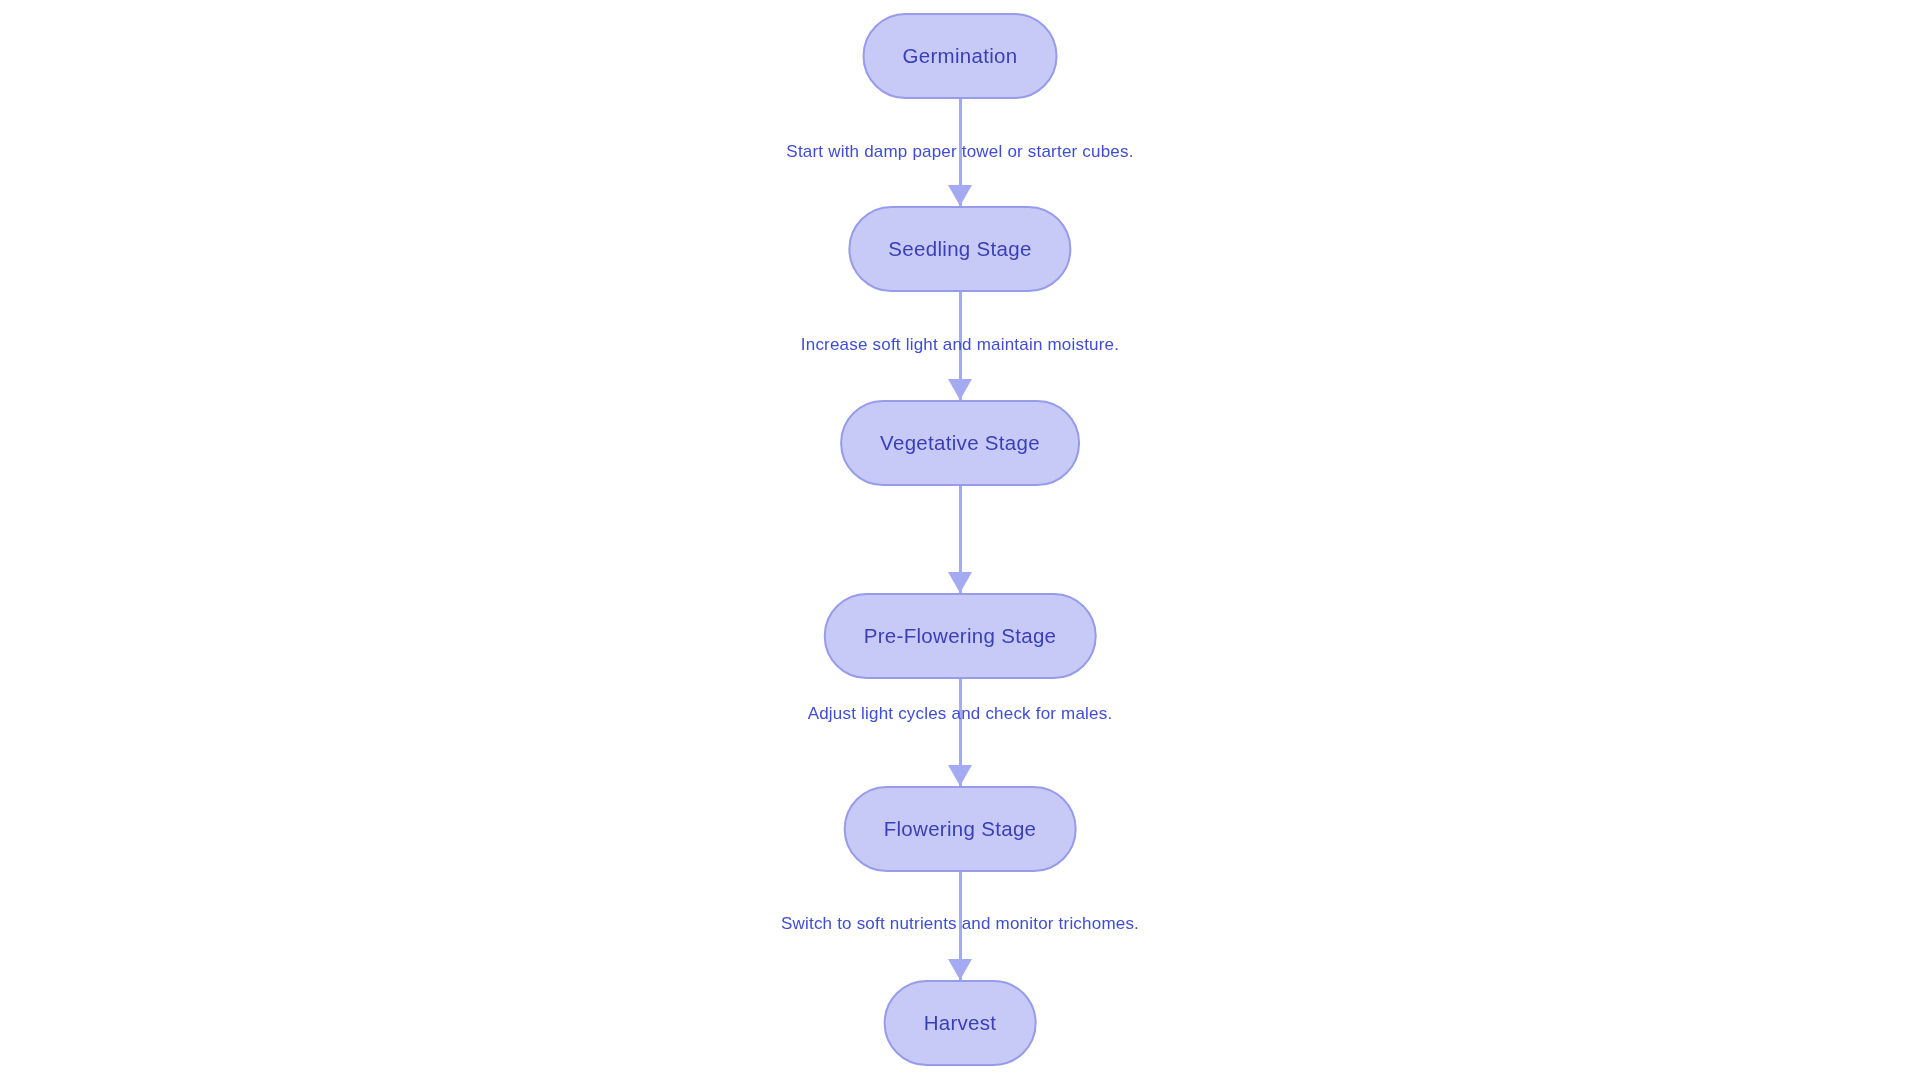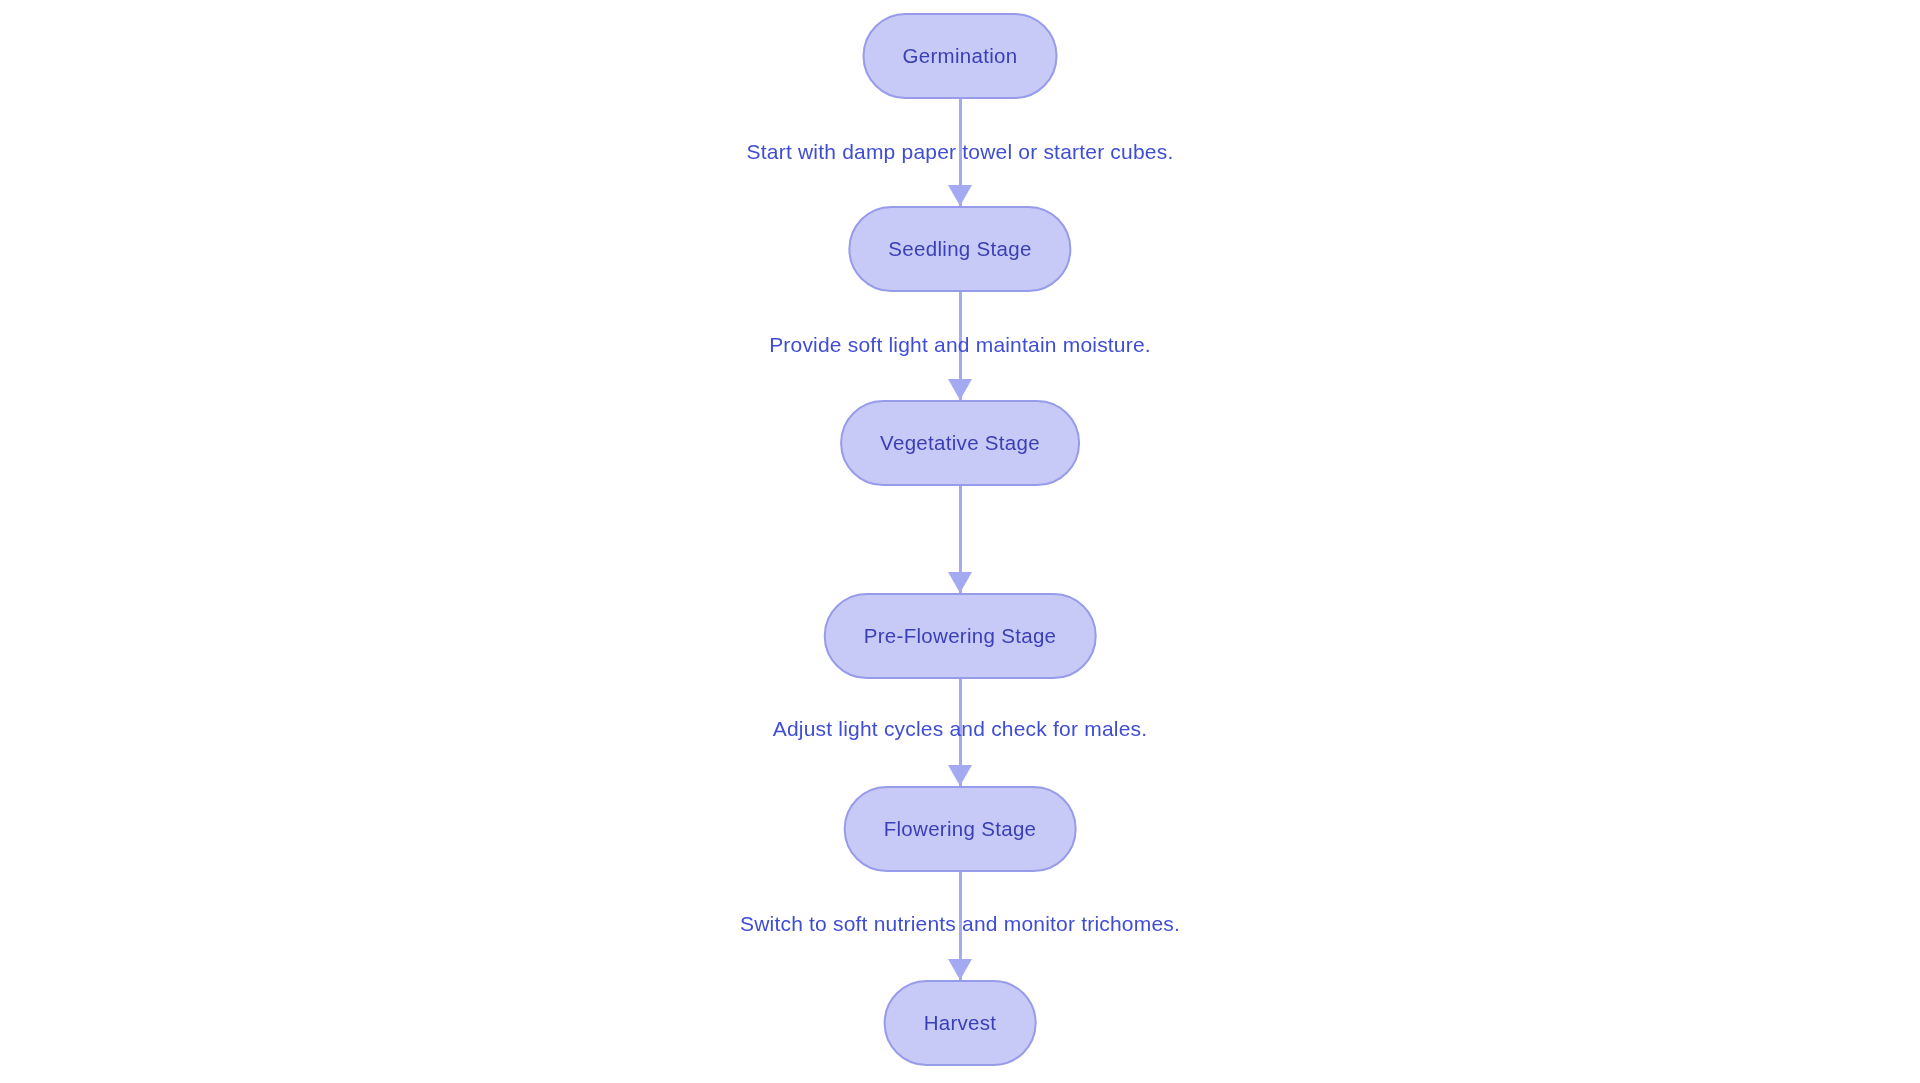--- a/index.html
+++ b/index.html
@@ -66,30 +66,30 @@
   .a2 { top: 379px; }
   .a3 { top: 572px; }
   .a4 { top: 765px; }
   .a5 { top: 959px; }
 
   .edge-label {
     position: absolute;
     left: 50%;
     transform: translateX(-50%);
     color: #3f4dd4;
-    font-size: 21px;
+    font-size: 17px;
     letter-spacing: 0.2px;
     line-height: 26px;
     white-space: nowrap;
     z-index: 3;
   }
   .t1 { top: 139px; }
   .t2 { top: 332px; }
   .t3 { top: 525px; }
-  .t4 { top: 716px; }
+  .t4 { top: 701px; }
   .t5 { top: 911px; }
 </style>
 </head>
 <body>
 
 <div class="canvas">
 
   <div class="node n2">
     <span class="node-label">Seedling Stage</span>
   </div>
@@ -108,21 +108,21 @@
   <div class="node n5">
     <span class="node-label">Flowering Stage</span>
   </div>
 
   <div class="edge-line l1"></div>
   <div class="arrowhead a1"></div>
   <div class="edge-label t1">Start with damp paper towel or starter cubes.</div>
 
   <div class="edge-line l2"></div>
   <div class="arrowhead a2"></div>
-  <div class="edge-label t2">Provide soft light and maintain moisture.</div>
+  <div class="edge-label t2">Increase soft light and maintain moisture.</div>
 
   <div class="edge-line l3"></div>
   <div class="arrowhead a3"></div>
 
   <div class="edge-line l4"></div>
   <div class="arrowhead a4"></div>
   <div class="edge-label t4">Adjust light cycles and check for males.</div>
 
   <div class="edge-line l5"></div>
   <div class="arrowhead a5"></div>

